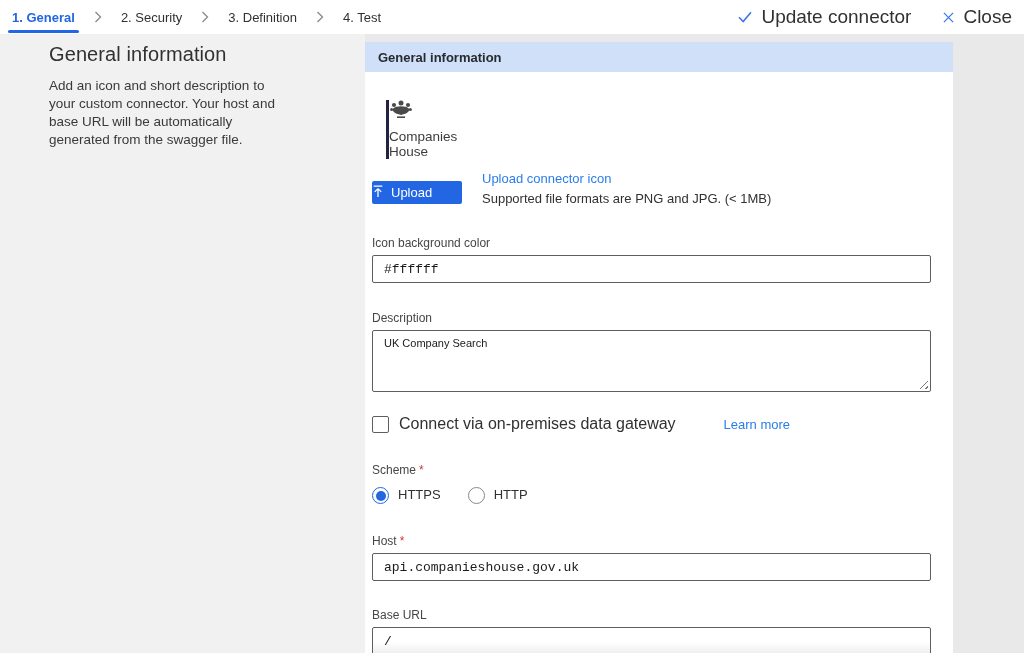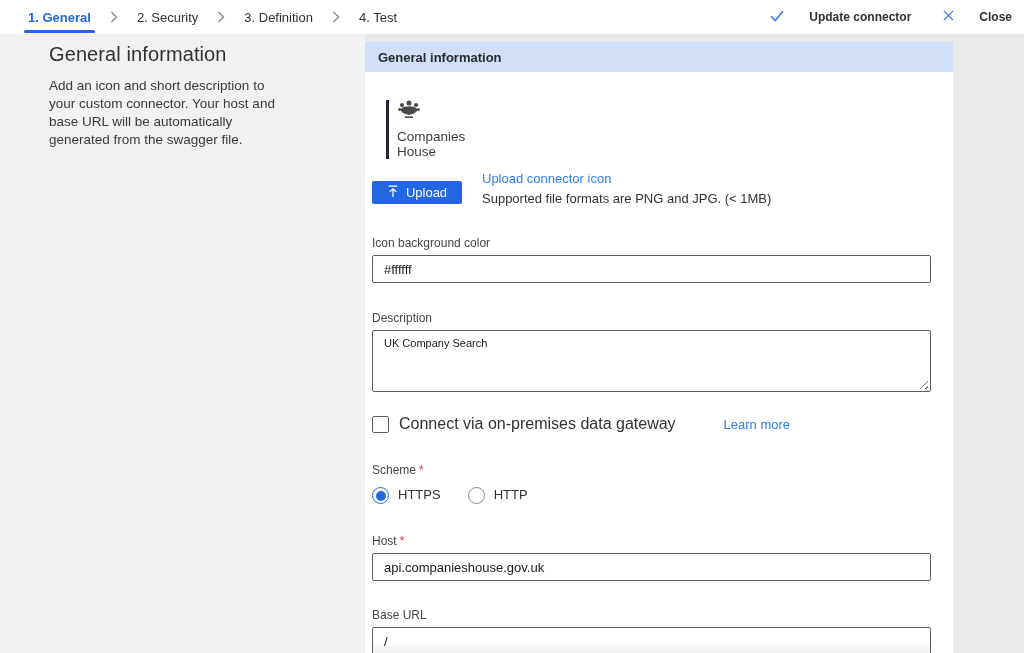--- a/index.html
+++ b/index.html
@@ -14,76 +14,76 @@
   html,body{width:1024px;height:653px;overflow:hidden;}
   body{
     font-family:"Liberation Sans","DejaVu Sans",sans-serif;
     background:#fff;
     color:#323130;
     -webkit-font-smoothing:antialiased;
   }
   
   .topnav{
     height:34px;background:#fff;display:flex;align-items:stretch;
-    padding:0 12px 0 26px;
+    padding:0 12px 0 10px;
   }
   .steps{display:flex;align-items:stretch;}
   .step{
     display:flex;align-items:center;font-size:13px;color:#323130;
     position:relative;cursor:pointer;padding:0 2px;white-space:nowrap;
   }
   .step.active{color:var(--accent);font-weight:700;}
   .step.active::after{
     content:"";position:absolute;left:-2px;right:-2px;bottom:1px;height:3px;
     background:var(--accent);border-radius:3px;
   }
   .chev{display:flex;align-items:center;margin:0 17px;}
   .actions{margin-left:auto;display:flex;align-items:center;gap:32px;}
-  .action{display:flex;align-items:center;gap:25px;font-size:12px;color:#323130;cursor:pointer;background:none;border:none;font-family:inherit;font-weight:bold;}
+  .action{display:flex;align-items:center;gap:9px;font-size:19px;color:#323130;cursor:pointer;background:none;border:none;font-family:inherit;}
   
   .content{display:flex;height:619px;background:var(--page-bg);}
   .sidebar{
     width:365px;flex:none;background:var(--sidebar-bg);
     padding:9px 40px 0 49px;
   }
   .sidebar-title{font-size:20px;font-weight:400;color:#323130;letter-spacing:.1px;}
   .sidebar-desc{font-size:13.5px;color:#3b3a39;line-height:18px;margin-top:11px;max-width:242px;}
   .panel-wrap{flex:1;position:relative;}
   .panel{
     position:absolute;left:0;top:8px;bottom:0;width:588px;background:#fff;
     display:flex;flex-direction:column;
   }
   .panel-header{
     height:30px;flex:none;background:var(--band-bg);
     display:flex;align-items:center;padding-left:13px;
     font-size:13px;font-weight:700;color:#272a30;
   }
   .panel-body{padding:28px 22px 8px 7px;}
   
-  .logo{margin-left:14px;border-left:3px solid #23233f;padding-left:8px;width:max-content;}
+  .logo{margin-left:14px;border-left:3px solid #23233f;padding-left:0;width:max-content;}
   .logo-crest{display:block;margin-bottom:3px;}
   .logo-line{font-size:13.5px;color:#3c3c3c;line-height:15px;}
   
   .upload-row{display:flex;align-items:flex-start;margin-top:10px;}
   .upload-btn{
     margin-top:12px;width:90px;height:23px;flex:none;
     background:var(--accent);color:#fff;font-size:13px;font-family:inherit;
-    border:none;border-radius:2px;display:flex;align-items:center;justify-content:center;gap:7px;
+    border:none;border-radius:2px;display:flex;align-items:center;gap:7px;
     cursor:pointer;
   }
   .upload-info{margin-left:20px;}
   .upload-link{font-size:13px;color:var(--link);cursor:pointer;display:inline-block;text-align:center;}
   .upload-hint{font-size:13px;color:#323130;margin-top:4px;}
   
   .field{margin-top:30px;}
   .field-label{display:block;font-size:12px;color:#484644;margin-bottom:5px;}
   .req{color:var(--required);margin-left:3px;}
   .text-input{
     width:100%;height:28px;border:1px solid #605e5c;border-radius:2px;
-    padding:0 11px;font-size:13px;color:#1b1a19;font-family:Liberation Sans, sans-serif;background:#fff;
+    padding:0 11px;font-size:13px;color:#1b1a19;font-family:Liberation Mono, monospace;background:#fff;
     display:block;
   }
   .field-description{margin-top:28px;}
   .ta-wrap{position:relative;}
   textarea.text-area{
     width:100%;height:62px;border:1px solid #605e5c;border-radius:2px;
     padding:6px 11px;font-size:11px;color:#1b1a19;font-family:inherit;background:#fff;
     resize:none;display:block;overflow:hidden;
   }
   .resize-handle{

